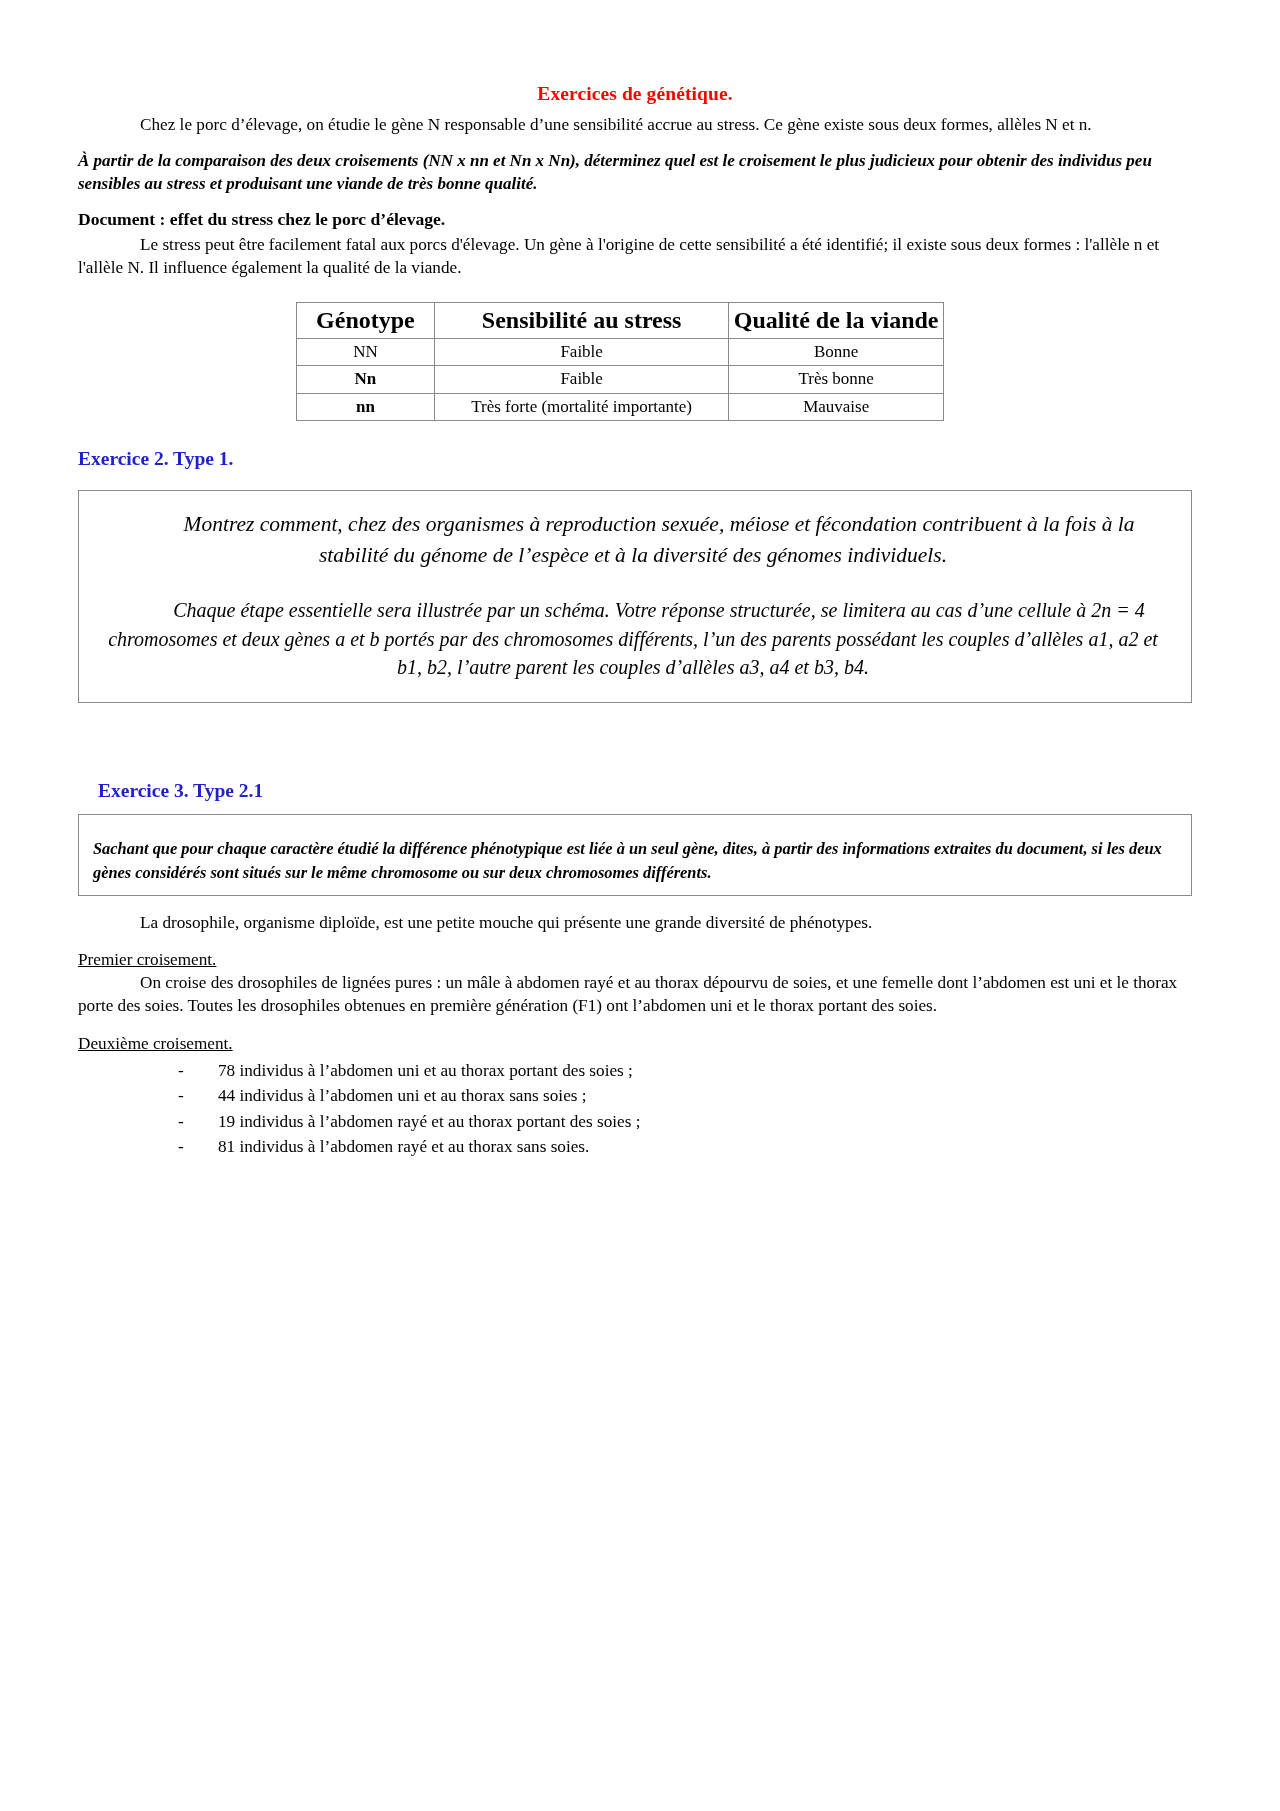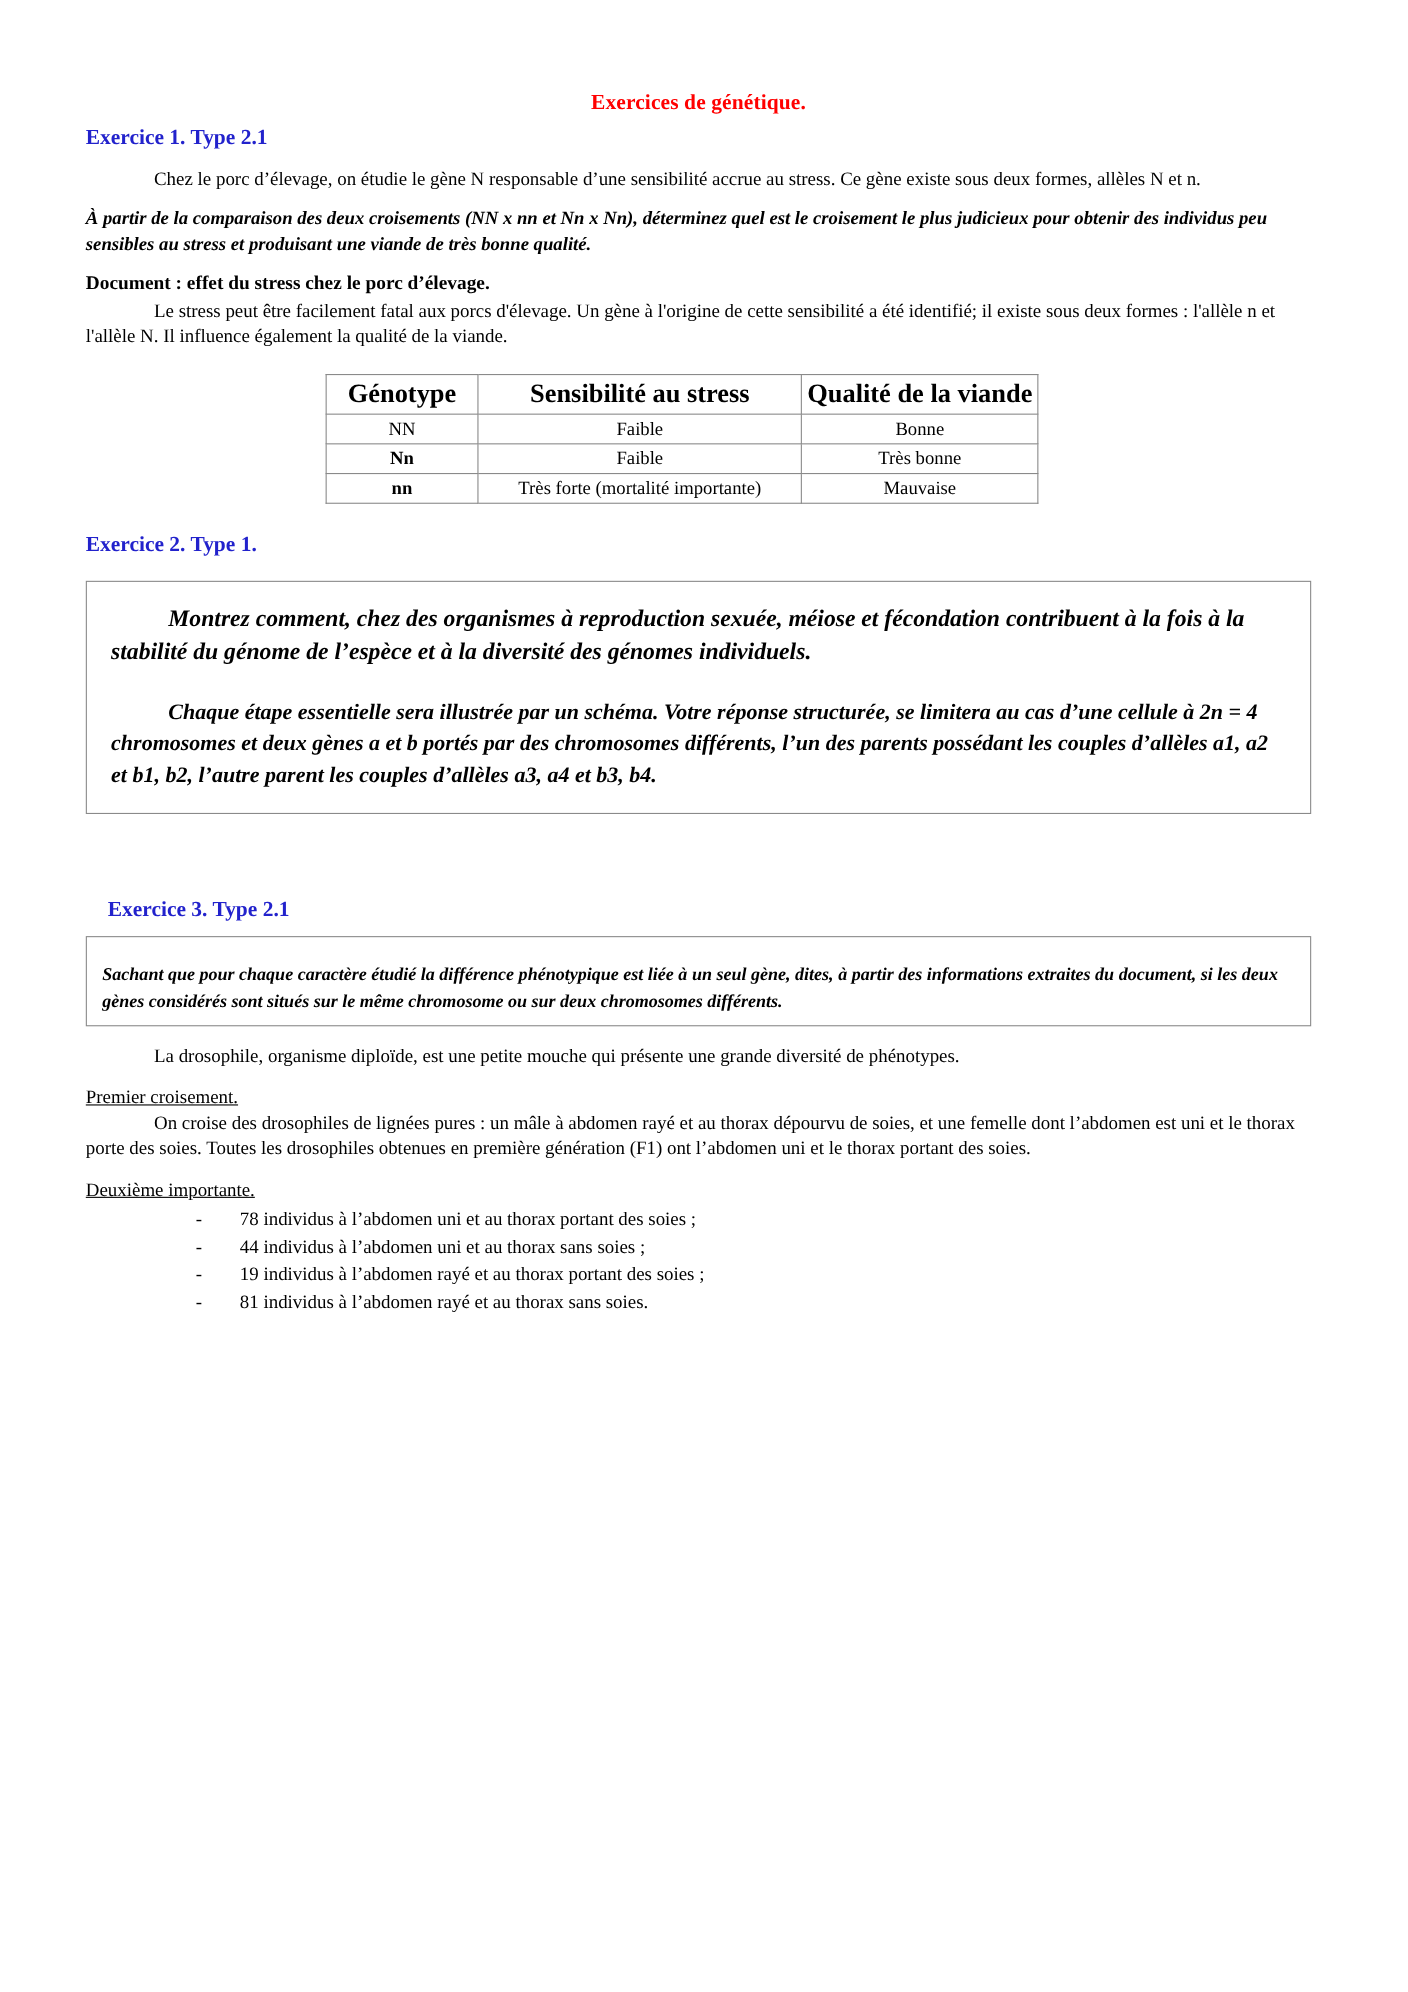--- a/index.html
+++ b/index.html
@@ -102,25 +102,25 @@
     margin: 12px 0 10px 0;
   }
   .box.ex2-box {
     padding: 18px 26px 20px 22px;
     margin-top: 6px;
   }
   .box p {
     margin: 0;
   }
   .q-main {
-    font-weight: bold;
+    font-weight: normal;
     font-style: italic;
     font-size: 21.5px;
     line-height: 1.42;
-    text-align: left;
+    text-align: center;
   }
   .q-main .lead { display: inline-block; width: 52px; }
   .q-sub {
     font-style: italic;
     font-size: 20px;
     line-height: 1.42;
     margin-top: 26px !important;
   }
   .q-sub .lead { display: inline-block; width: 52px; }
 
@@ -160,21 +160,20 @@
   .spacer-lg { height: 30px; }
 </style>
 </head>
 <body>
 
 <div class="page">
   <div class="content">
 
     <h1 class="doc-title">Exercices de génétique.</h1>
 
-    <h2 class="ex-heading">Exercice 1. Type 2.1</h2>
 
     <p class="body-text indent">Chez le porc d’élevage, on étudie le gène N responsable d’une sensibilité accrue au stress. Ce gène existe sous deux formes, allèles N et n.</p>
 
     <p class="bold-italic">À partir de la comparaison des deux croisements (NN x nn et Nn x Nn), déterminez quel est le croisement le plus judicieux pour obtenir des individus peu sensibles au stress et produisant une viande de très bonne qualité.</p>
 
     <p class="doc-label">Document : effet du stress chez le porc d’élevage.</p>
 
     <p class="body-text indent">Le stress peut être facilement fatal aux porcs d'élevage. Un gène à l'origine de cette sensibilité a été identifié; il existe sous deux formes : l'allèle n et l'allèle N. Il influence également la qualité de la viande.</p>
 
     <div class="geno-table-wrap">
@@ -224,21 +223,21 @@
 
     <div class="box ex3-box">
       <p class="q-small">Sachant que pour chaque caractère étudié la différence phénotypique est liée à un seul gène, dites, à partir des informations extraites du document, si les deux gènes considérés sont situés sur le même chromosome ou sur deux chromosomes différents.</p>
     </div>
 
     <p class="body-text indent">La drosophile, organisme diploïde, est une petite mouche qui présente une grande diversité de phénotypes.</p>
 
     <p class="underlined">Premier croisement.</p>
     <p class="body-text indent">On croise des drosophiles de lignées pures : un mâle à abdomen rayé et au thorax dépourvu de soies, et une femelle dont l’abdomen est uni et le thorax porte des soies. Toutes les drosophiles obtenues en première génération (F1) ont l’abdomen uni et le thorax portant des soies.</p>
 
-    <p class="underlined">Deuxième importante.</p>
+    <p class="underlined">Deuxième croisement.</p>
 
     <ul class="dash-list">
       <li><span class="dash">-</span><span>78 individus à l’abdomen uni et au thorax portant des soies ;</span></li>
       <li><span class="dash">-</span><span>44 individus à l’abdomen uni et au thorax sans soies ;</span></li>
       <li><span class="dash">-</span><span>19 individus à l’abdomen rayé et au thorax portant des soies ;</span></li>
       <li><span class="dash">-</span><span>81 individus à l’abdomen rayé et au thorax sans soies.</span></li>
     </ul>
 
   </div>
 </div>

